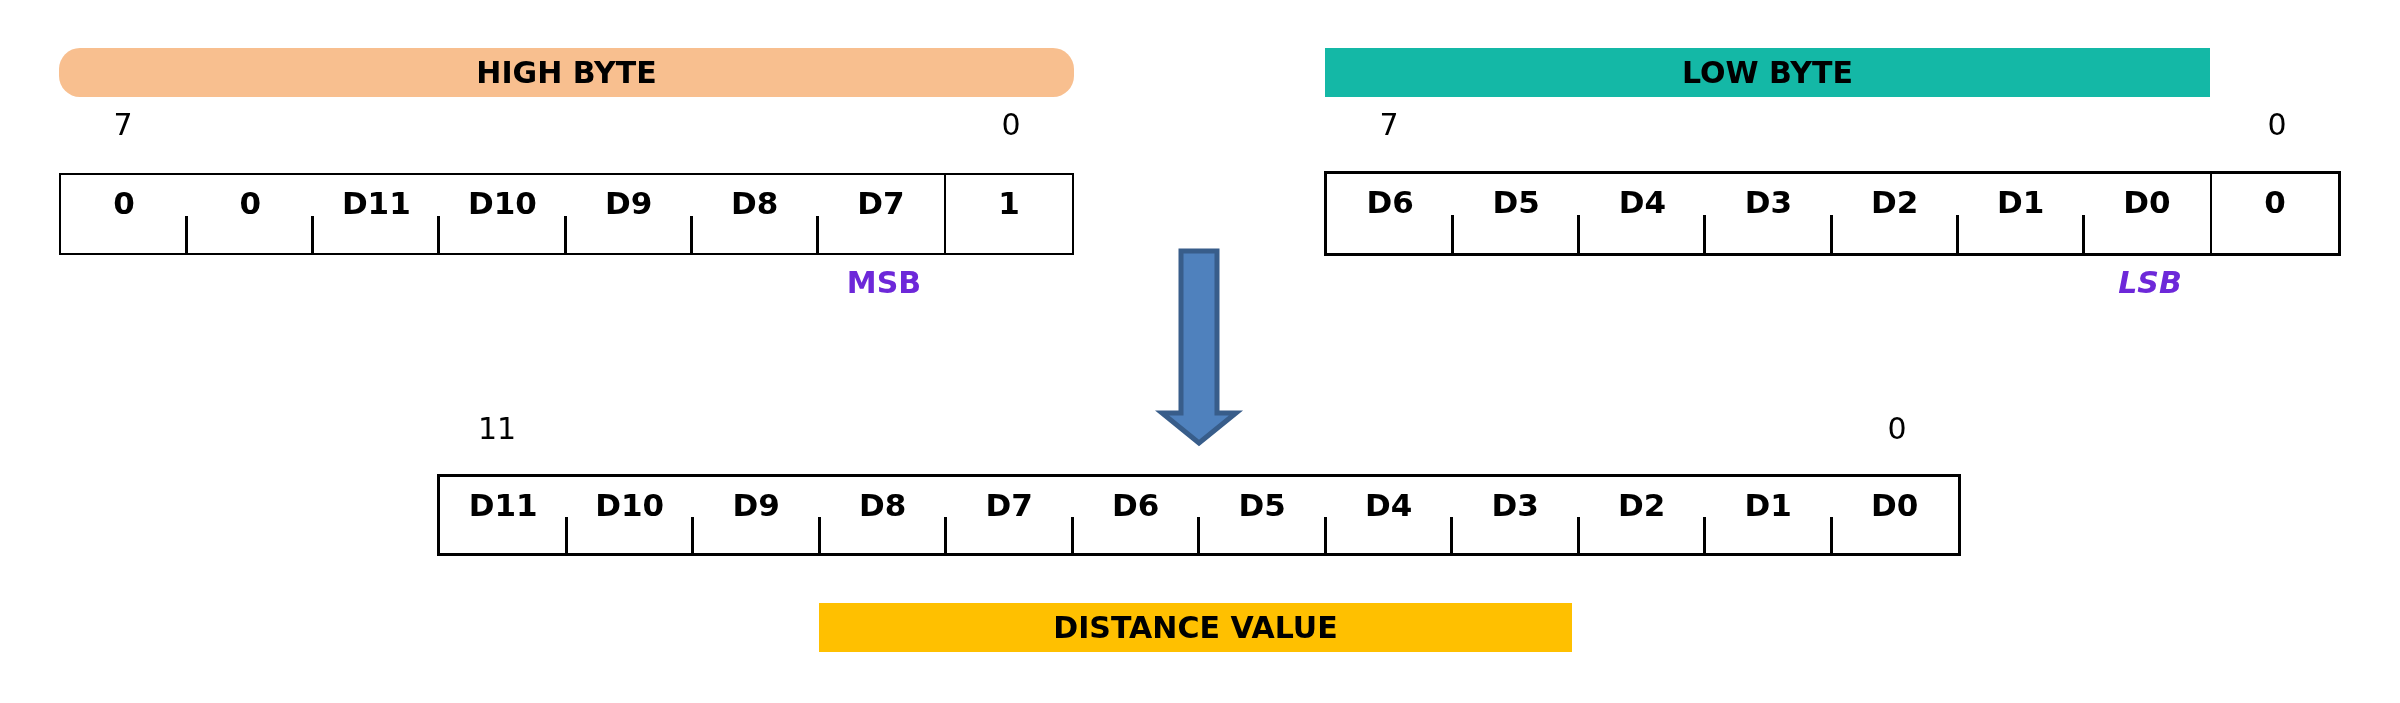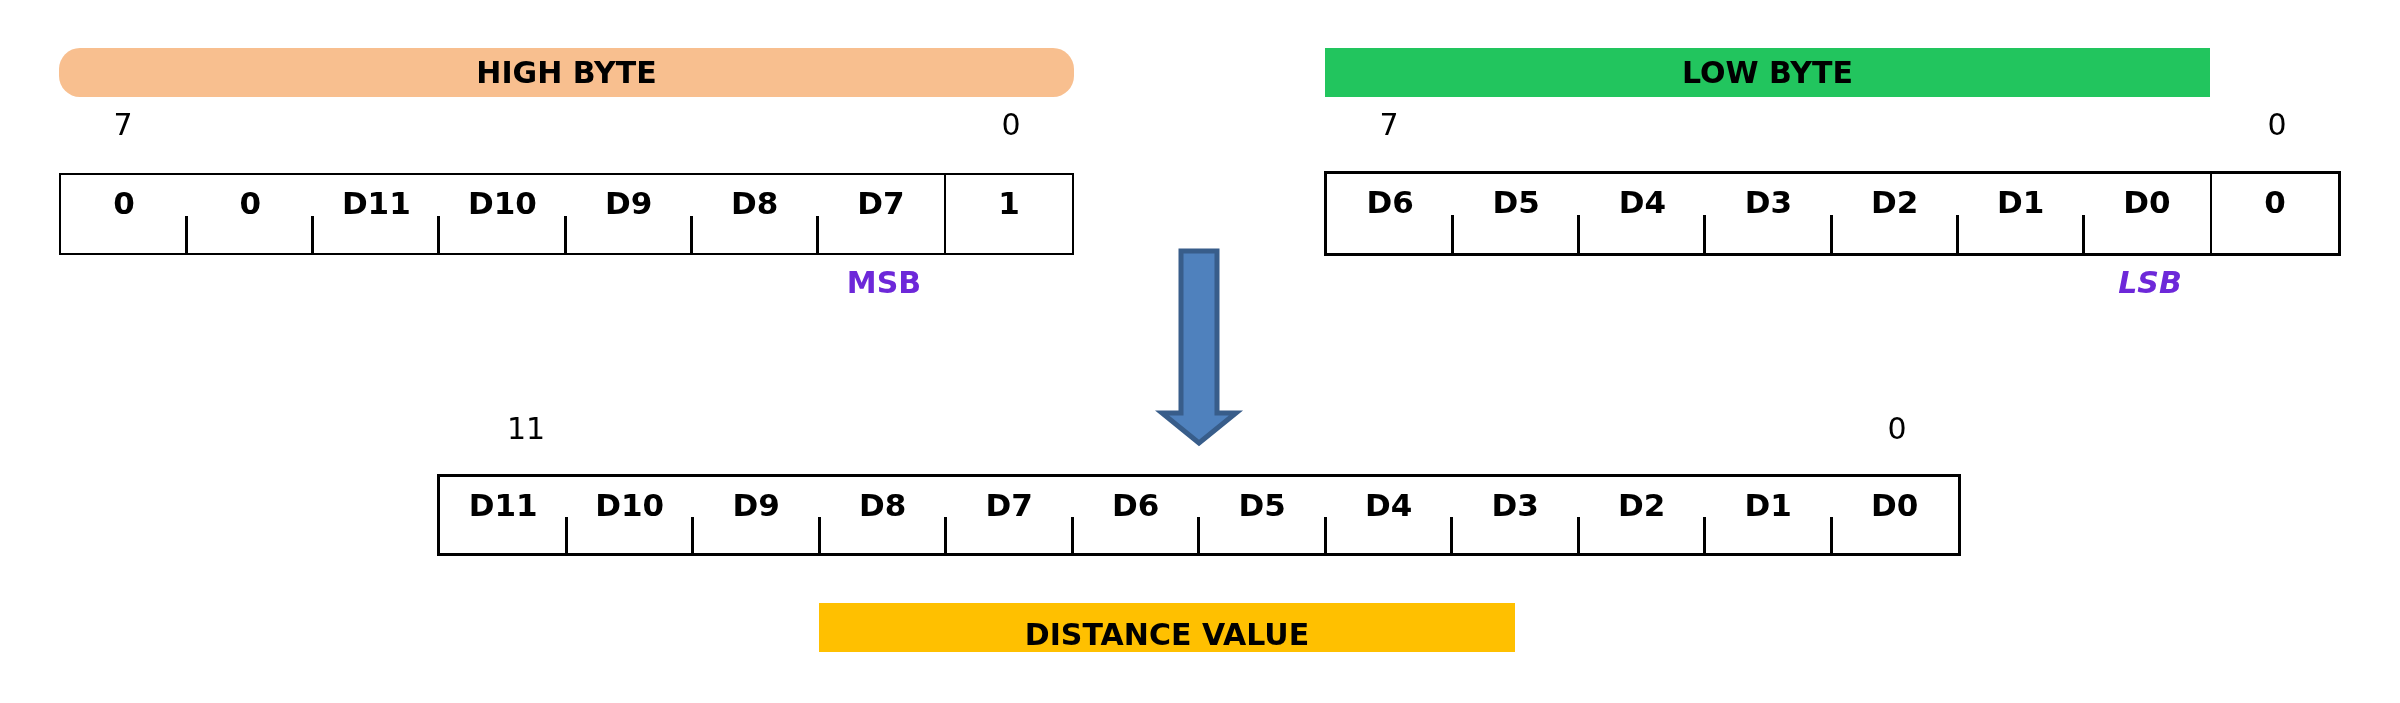--- a/index.html
+++ b/index.html
@@ -55,21 +55,21 @@
   <div class="cell">
       <span class="tick"></span>
       <span class="txt">D7</span>
     </div>
   <div class="cell full-sep">
       <span class="txt">1</span>
     </div>
 </div>
 <div class="flag" style="left:884px; top:282px;">MSB</div>
 
-<div class="banner" style="left:1325px; top:48px; width:885px; background:#22c55e;">
+<div class="banner" style="left:1325px; top:48px; width:885px; background:#14b8a6;">
   <span>LOW BYTE</span>
 </div>
 <div class="idx" style="left:1389px; top:124px;">7</div>
 <div class="idx" style="left:2277px; top:124px;">0</div>
 
 <div class="regbox thick" style="left:1324px; top:171px; width:1017px; height:85px;">
   <div class="cell">
       <span class="txt">D6</span>
     </div>
   <div class="cell">
@@ -99,21 +99,21 @@
   <div class="cell full-sep">
       <span class="txt">0</span>
     </div>
 </div>
 <div class="flag" style="left:2150px; top:282px;font-style:italic;">LSB</div>
 
 <svg id="arrow" width="90" height="205" viewBox="0 0 90 205">
   <polygon points="26,6 62,6 62,168 81,168 44,198 7,168 26,168" fill="#4f81bd" stroke="#385d8a" stroke-width="5" stroke-linejoin="miter"></polygon>
 </svg>
 
-<div class="idx" style="left:526px; top:428px;text-align:right;">11</div>
+<div class="idx" style="left:497px; top:428px;text-align:right;">11</div>
 <div class="idx" style="left:1897px; top:428px;">0</div>
 
 <div class="regbox thick" style="left:437px; top:474px; width:1524px; height:82px;">
   <div class="cell">
       <span class="txt">D11</span>
     </div>
   <div class="cell">
       <span class="tick"></span>
       <span class="txt">D10</span>
     </div>
@@ -152,15 +152,15 @@
   <div class="cell">
       <span class="tick"></span>
       <span class="txt">D1</span>
     </div>
   <div class="cell">
       <span class="tick"></span>
       <span class="txt">D0</span>
     </div>
 </div>
 
-<div class="banner" style="left:819px; top:603px; width:696px; background:#ffc000;align-items:flex-end;">
+<div class="banner" style="left:819px; top:603px; width:753px; background:#ffc000;">
   <span>DISTANCE VALUE</span>
 </div>
 
 </body></html>

